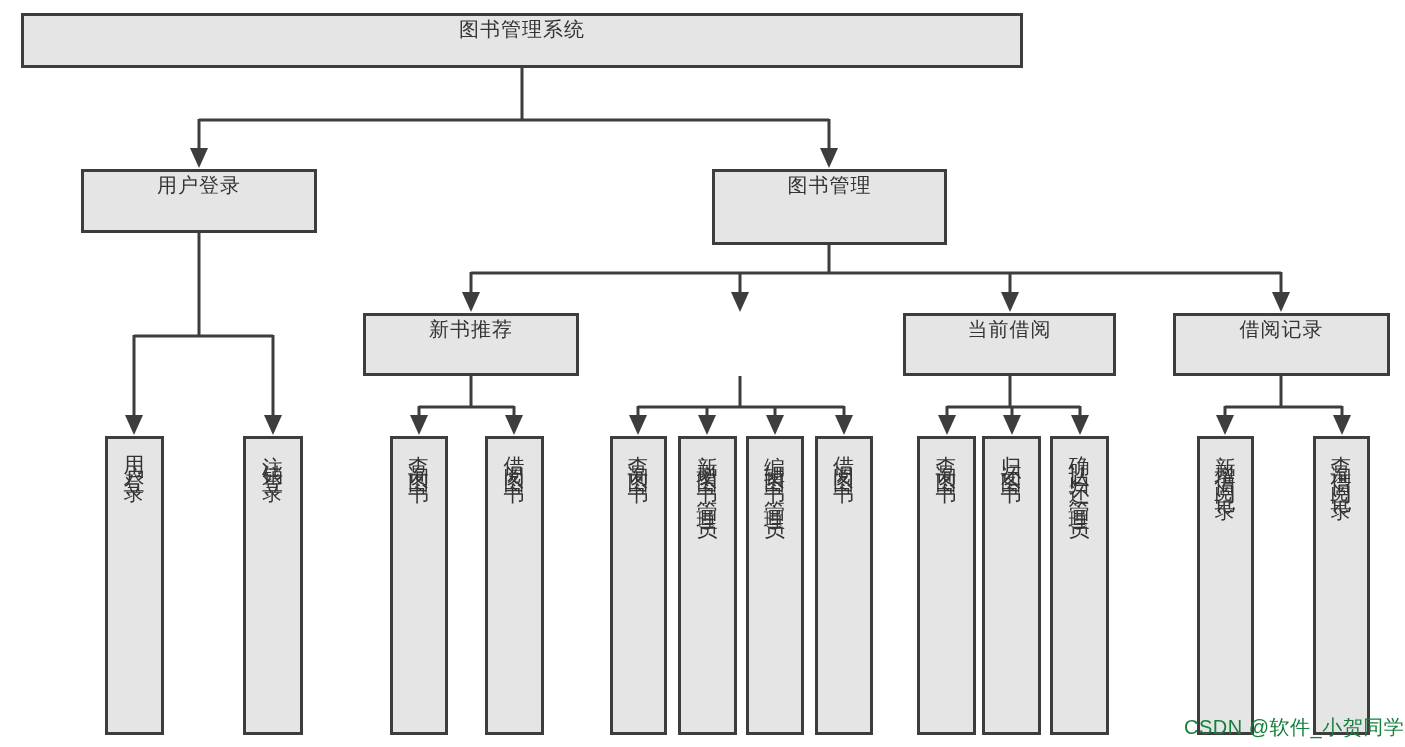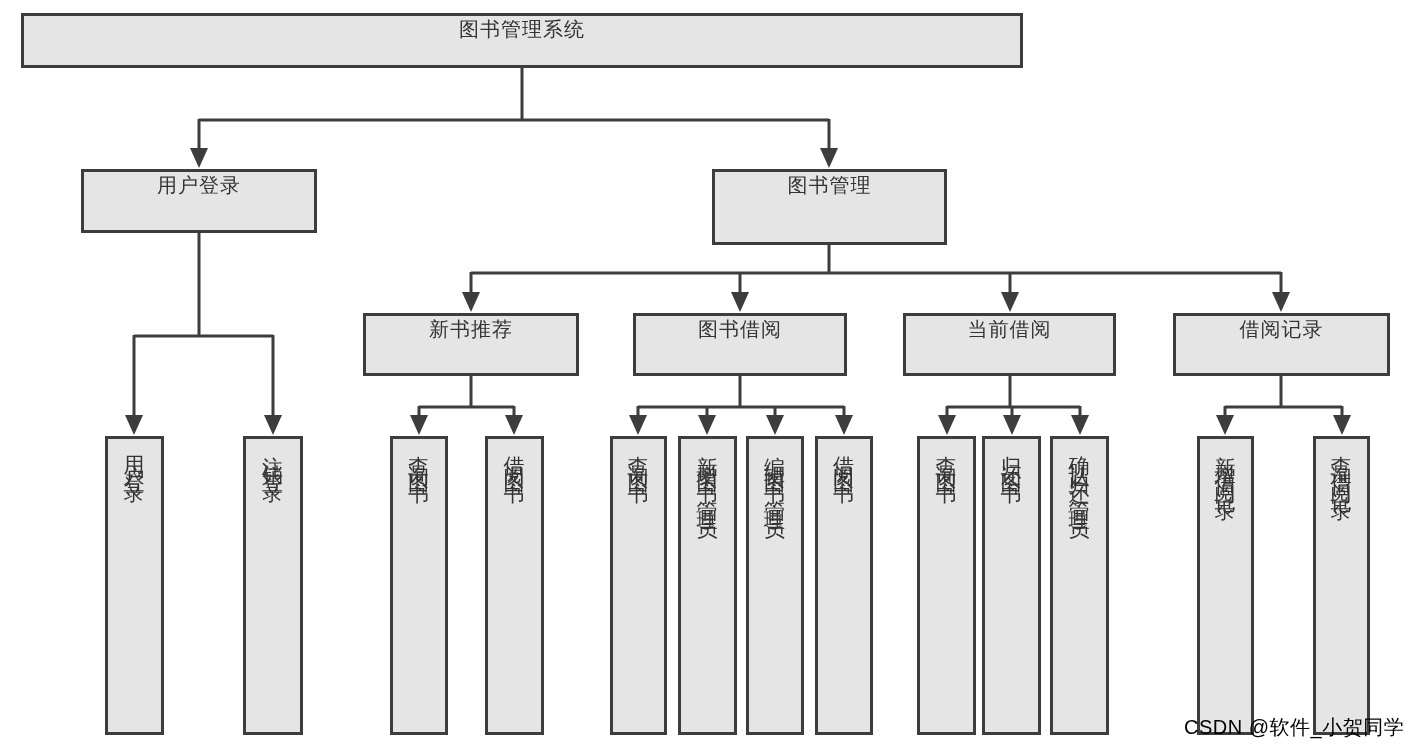--- a/index.html
+++ b/index.html
@@ -44,21 +44,21 @@
     text-orientation: mixed;
     letter-spacing: 9px;
     line-height: 1;
     white-space: nowrap;
   }
   .watermark {
     position: absolute;
     left: 1184px;
     top: 714px;
     z-index: 3;
-    color: #000000;
+    color: #15803d;
     font-size: 20px;
     white-space: nowrap;
     letter-spacing: 0.5px;
     text-align: center;
   }
 </style>
 </head>
 <body>
 
 <div id="stage">
@@ -103,23 +103,20 @@
   <div class="box" style="left:81px; top:169px; width:236px; height:64px;">
     <span class="hlabel">用户登录</span>
   </div>
   <div class="box" style="left:712px; top:169px; width:235px; height:76px;">
     <span class="hlabel">图书管理</span>
   </div>
 
   <div class="box" style="left:363px; top:313px; width:216px; height:63px;font-family:Liberation Serif, serif;">
     <span class="hlabel">新书推荐</span>
   </div>
-  <div class="box" style="left:633px; top:313px; width:214px; height:63px;">
-    <span class="hlabel">图书借阅</span>
-  </div>
   <div class="box" style="left:903px; top:313px; width:213px; height:63px;">
     <span class="hlabel">当前借阅</span>
   </div>
   <div class="box" style="left:1173px; top:313px; width:217px; height:63px;">
     <span class="hlabel">借阅记录</span>
   </div>
 
   <div class="box leaf" style="left:105px; top:436px; width:59px; height:299px;">
     <span class="vlabel">用户登录</span>
   </div>

